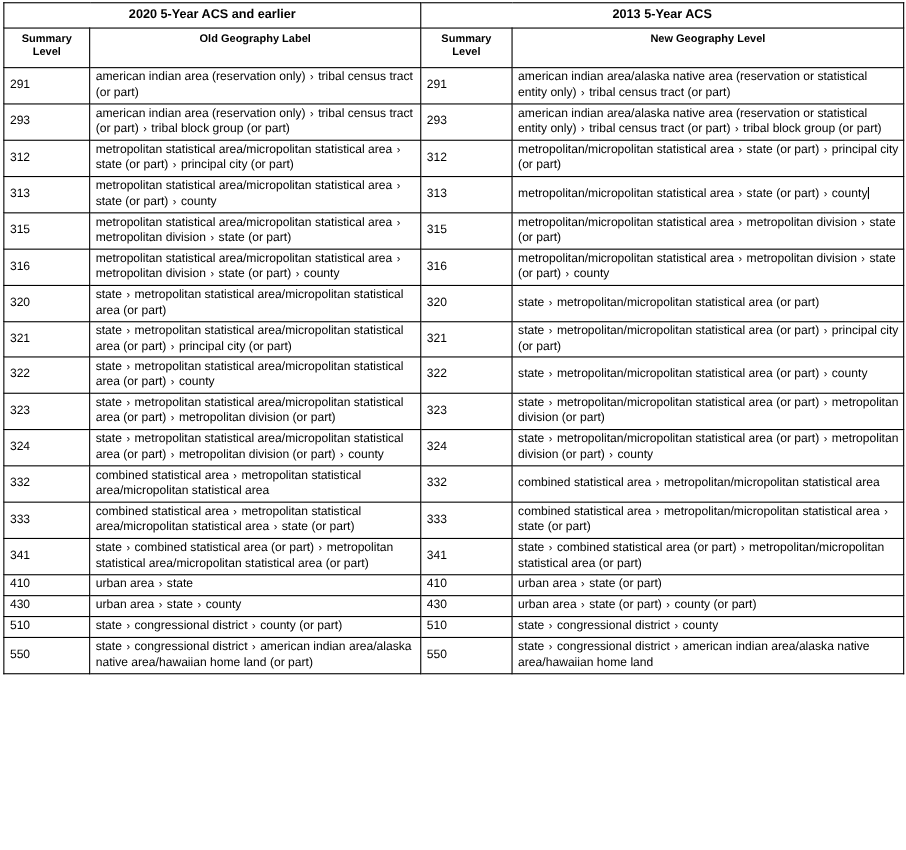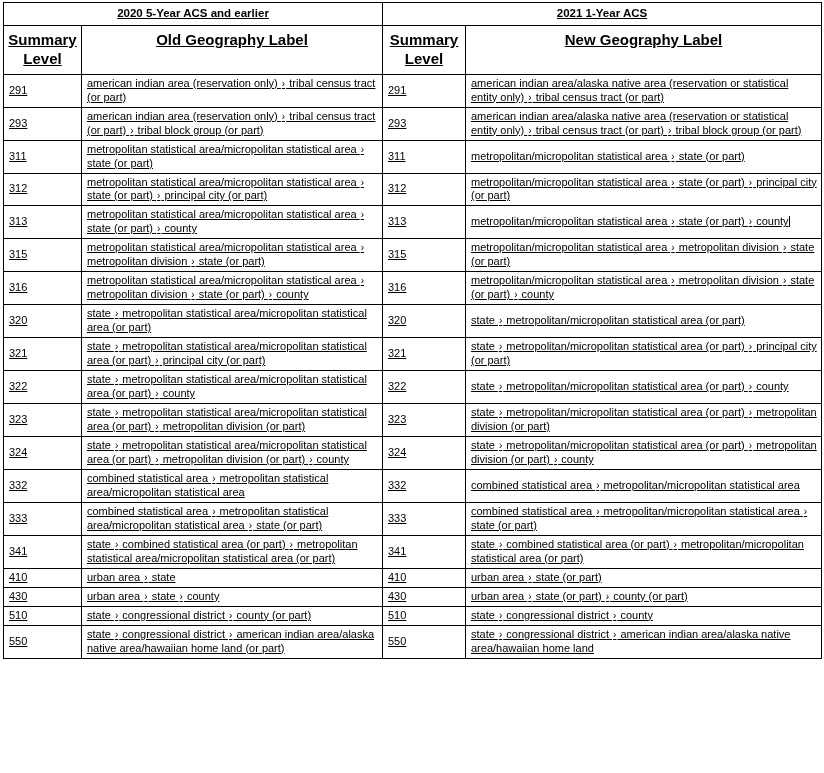--- a/index.html
+++ b/index.html
@@ -13,21 +13,20 @@
     font-family: "Liberation Sans", sans-serif;
     color: #000000;
     overflow: hidden;
   }
   .page {
     width: 824px;
     height: 561px;
     position: relative;
     box-sizing: border-box;
     padding: 2px 3px 0 3px;
-    text-decoration: underline;
   }
   table.geo-table {
     border-collapse: collapse;
     table-layout: fixed;
     width: 818px;
     font-size: 11px;
   }
   table.geo-table td,
   table.geo-table th {
     border: 1px solid #000000;
@@ -46,21 +45,21 @@
   thead tr.group-row th {
     text-align: center;
     font-weight: bold;
     padding: 3px 4px 4px 4px;
     font-size: 11.5px;
   }
   thead tr.sub-row th {
     text-align: center;
     font-weight: bold;
     padding: 4px 4px 6px 4px;
-    font-size: 15px;
+    font-size: 10px;
     vertical-align: top;
   }
   thead tr.sub-row th.lbl-head {
     vertical-align: top;
     margin-top: 44px;
   }
   td.sl {
     text-align: left;
     padding-left: 7px;
     white-space: nowrap;
@@ -89,53 +88,47 @@
   <table class="geo-table">
     <colgroup>
       <col class="c-sl-old">
       <col class="c-lbl-old">
       <col class="c-sl-new">
       <col class="c-lbl-new">
     </colgroup>
     <thead>
       <tr class="group-row">
         <th colspan="2">2020 5-Year ACS and earlier</th>
-        <th colspan="2">2021 1-Year ACS</th>
+        <th colspan="2">2013 5-Year ACS</th>
       </tr>
       <tr class="sub-row">
         <th>
           <span>Summary</span><br>
           <span>Level</span>
         </th>
         <th class="lbl-head">Old Geography Label</th>
         <th>
           <span>Summary</span><br>
           <span>Level</span>
         </th>
-        <th class="lbl-head">New Geography Label</th>
+        <th class="lbl-head">New Geography Level</th>
       </tr>
     </thead>
     <tbody id="tbody">
         <tr>
           <td class="sl">291</td>
           <td class="lbl">american indian area (reservation only) <span class="arrow">›</span> tribal census tract (or part)</td>
           <td class="sl">291</td>
           <td class="lbl">american indian area/alaska native area (reservation or statistical entity only) <span class="arrow">›</span> tribal census tract (or part)</td>
         </tr>
         <tr>
           <td class="sl">293</td>
           <td class="lbl">american indian area (reservation only) <span class="arrow">›</span> tribal census tract (or part) <span class="arrow">›</span> tribal block group (or part)</td>
           <td class="sl">293</td>
           <td class="lbl">american indian area/alaska native area (reservation or statistical entity only) <span class="arrow">›</span> tribal census tract (or part) <span class="arrow">›</span> tribal block group (or part)</td>
-        </tr>
-        <tr>
-          <td class="sl">311</td>
-          <td class="lbl">metropolitan statistical area/micropolitan statistical area <span class="arrow">›</span> state (or part)</td>
-          <td class="sl">311</td>
-          <td class="lbl">metropolitan/micropolitan statistical area <span class="arrow">›</span> state (or part)</td>
         </tr>
         <tr>
           <td class="sl">312</td>
           <td class="lbl">metropolitan statistical area/micropolitan statistical area <span class="arrow">›</span> state (or part) <span class="arrow">›</span> principal city (or part)</td>
           <td class="sl">312</td>
           <td class="lbl">metropolitan/micropolitan statistical area <span class="arrow">›</span> state (or part) <span class="arrow">›</span> principal city (or part)</td>
         </tr>
         <tr>
           <td class="sl">313</td>
           <td class="lbl">metropolitan statistical area/micropolitan statistical area <span class="arrow">›</span> state (or part) <span class="arrow">›</span> county</td>

